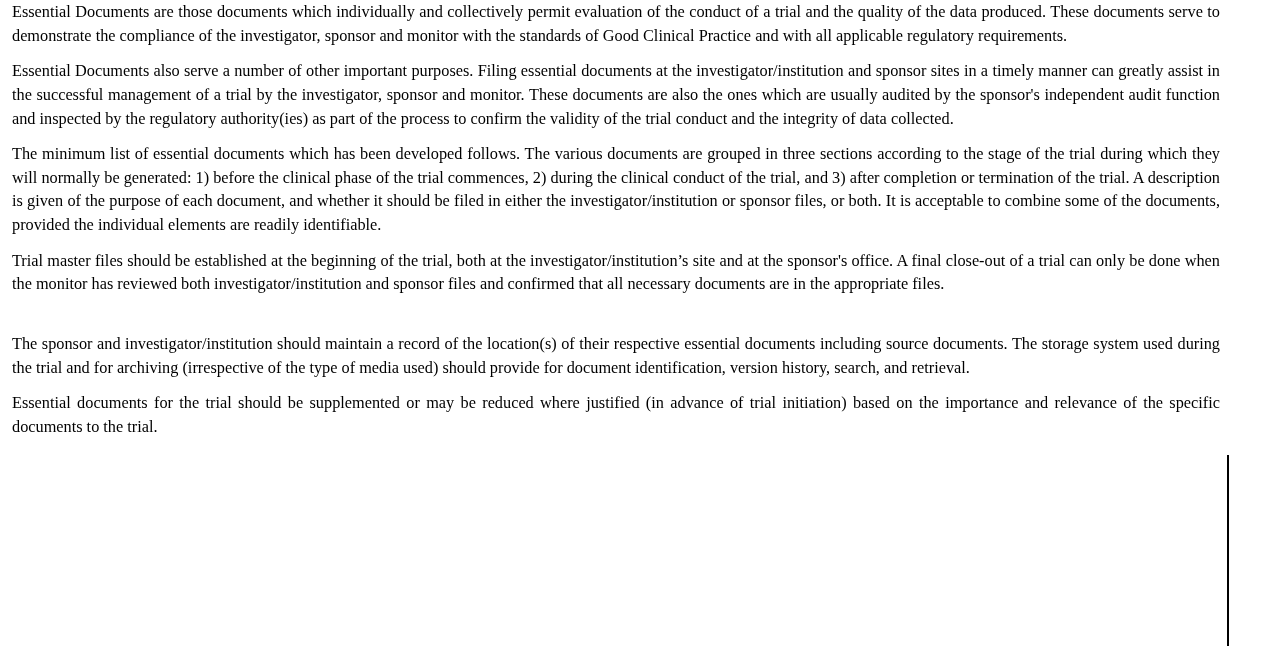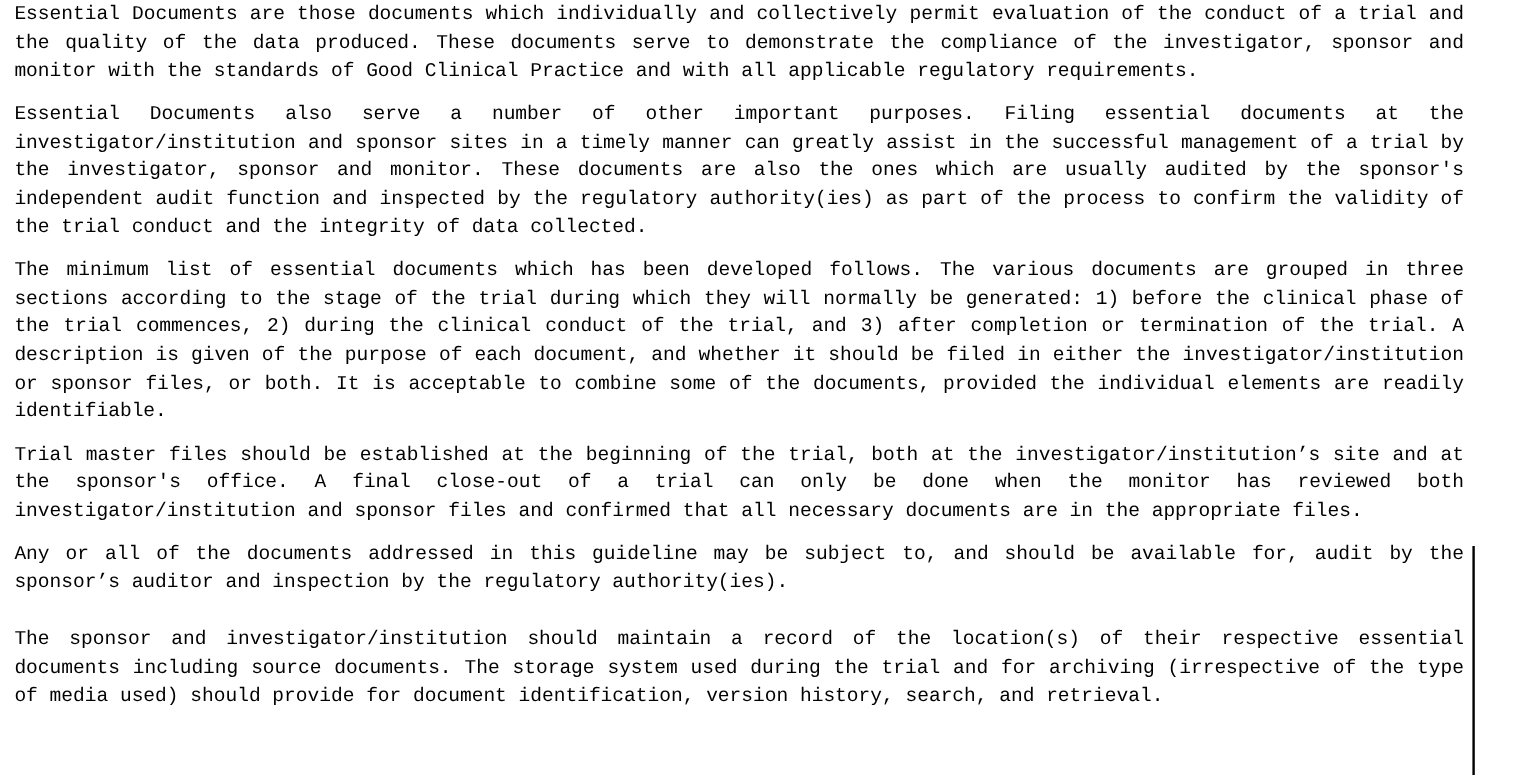--- a/index.html
+++ b/index.html
@@ -12,21 +12,20 @@
     height: 646px;
     overflow: hidden;
     font-family: "Liberation Serif", serif;
     color: #000000;
   }
   .page {
     position: relative;
     width: 1279px;
     height: 646px;
     box-sizing: border-box;
-    font-family: Liberation Mono, monospace;
   }
   .content {
     position: absolute;
     left: 12px;
     top: 0px;
     width: 1208px;
   }
   p.para {
     margin: 0 0 0 0;
     padding: 0;
@@ -67,25 +66,25 @@
 
     <p class="para">Essential Documents also serve a number of other important purposes. Filing essential documents at the investigator/institution and sponsor sites in a timely manner can greatly assist in the successful management of a trial by the investigator, sponsor and monitor. These documents are also the ones which are usually audited by the sponsor's independent audit function and inspected by the regulatory authority(ies) as part of the process to confirm the validity of the trial conduct and the integrity of data collected.</p>
     <div class="gap-1"></div>
 
     <p class="para">The minimum list of essential documents which has been developed follows. The various documents are grouped in three sections according to the stage of the trial during which they will normally be generated: 1) before the clinical phase of the trial commences, 2) during the clinical conduct of the trial, and 3) after completion or termination of the trial. A description is given of the purpose of each document, and whether it should be filed in either the investigator/institution or sponsor files, or both. It is acceptable to combine some of the documents, provided the individual elements are readily identifiable.</p>
     <div class="gap-1"></div>
 
     <p class="para">Trial master files should be established at the beginning of the trial, both at the investigator/institution’s site and at the sponsor's office. A final close-out of a trial can only be done when the monitor has reviewed both investigator/institution and sponsor files and confirmed that all necessary documents are in the appropriate files.</p>
     <div class="gap-1"></div>
 
-    <p class="para">Any or all of the documents addressed in this guideline may be subject to, and should be available for, audit by the sponsor’s auditor and inspection by the regulatory authority(ies).</p>
     <div class="gap-2"></div>
 
     <div class="gap-1"></div>
 
     <p class="para">The sponsor and investigator/institution should maintain a record of the location(s) of their respective essential documents including source documents. The storage system used during the trial and for archiving (irrespective of the type of media used) should provide for document identification, version history, search, and retrieval.</p>
     <div class="gap-1"></div>
 
+    <p class="para">Essential documents for the trial should be supplemented or may be reduced where justified (in advance of trial initiation) based on the importance and relevance of the specific documents to the trial.</p>
 
   </div>
 
   <div class="vrule-right"></div>
 </div>
 
 </body></html>

